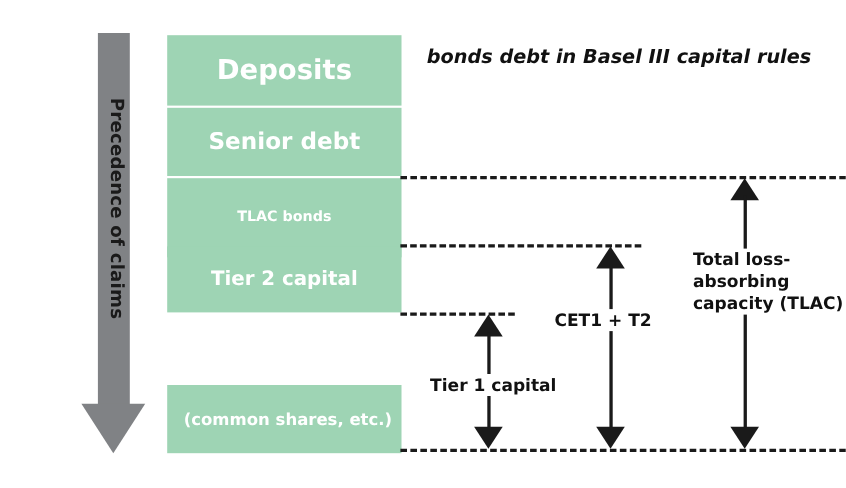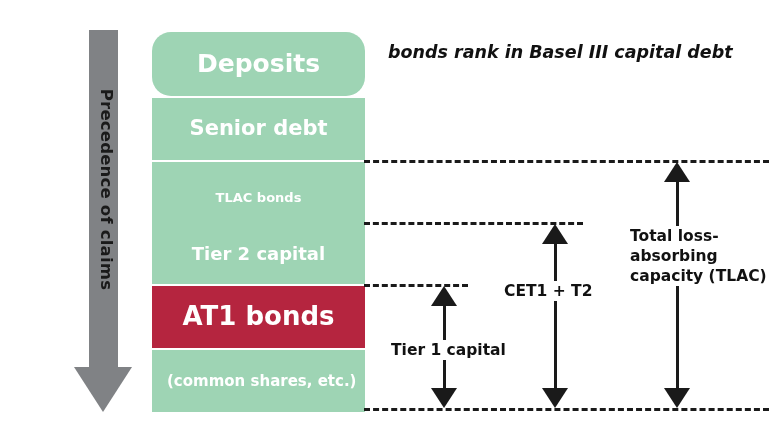--- a/index.html
+++ b/index.html
@@ -143,42 +143,39 @@
 
 <div id="canvas">
 
   <div id="precedence-arrow">
     <div class="shaft"></div>
     <div class="head"></div>
     <div id="precedence-label">Precedence of claims</div>
   </div>
 
   <div id="capital-stack">
-      <div class="stack-block green center" style="top: 0px; height: 64px; font-size: 25px; border-radius: 19px;">
+      <div class="stack-block green center" style="top: 0px; height: 64px; font-size: 25px;">
         <span class="line">Deposits</span>
       </div>
       <div class="stack-block green center" style="top: 66px; height: 62px; font-size: 21px;">
         <span class="line">Senior debt</span>
       </div>
       <div class="stack-block green center" style="top: 130px; height: 72px; font-size: 13px;">
         <span class="line">TLAC bonds</span>
       </div>
       <div class="stack-block green center" style="top: 192px; height: 60px; font-size: 18px;">
         <span class="line">Tier 2 capital</span>
       </div>
-      <div class="stack-block red center" style="top: 254px; height: 62px; font-size: 26px;">
-        <span class="line">AT1 bonds</span>
-      </div>
       <div class="stack-block green left" style="top: 318px; height: 62px; font-size: 15px;">
         <span class="line">(common shares, etc.)</span>
       </div>
     </div>
 
   <div id="headline">
-    <div>bonds rank in Basel III capital debt</div>
+    <div>bonds debt in Basel III capital rules</div>
   </div>
 
   <div id="annotations">
       <div class="dashed-line" style="left: 364px; top: 160px; width: 405px;"></div>
       <div class="dashed-line" style="left: 364px; top: 222px; width: 219px;"></div>
       <div class="dashed-line" style="left: 364px; top: 284px; width: 104px;"></div>
       <div class="dashed-line" style="left: 364px; top: 408px; width: 405px;"></div>
       <div class="measure" style="left: 431px; top: 286px; width: 26px; height: 122px;">
         <div class="tip-up"></div>
         <div class="stem" style="top: 16px; height: 90px;"></div>

